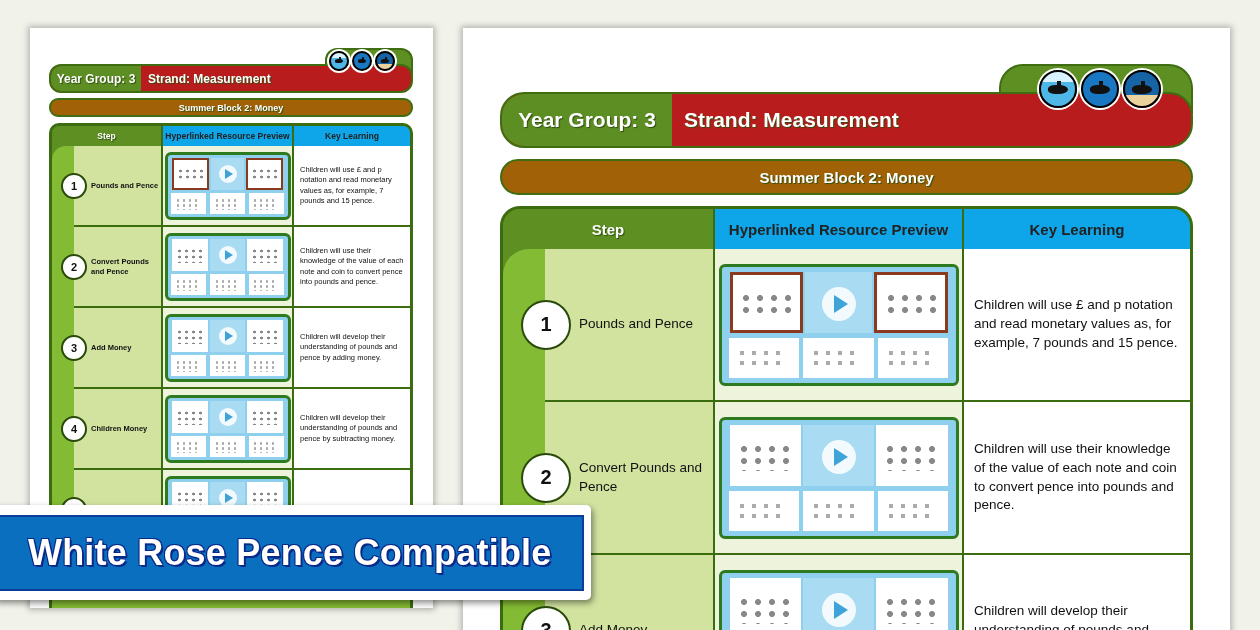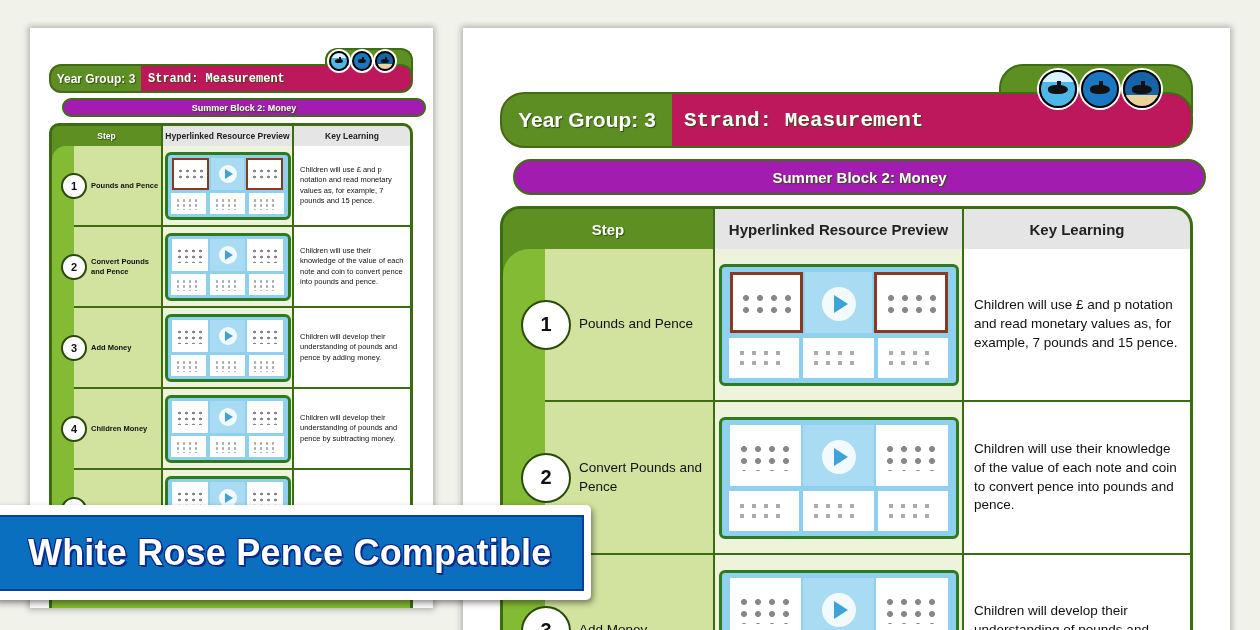--- a/index.html
+++ b/index.html
@@ -4,38 +4,38 @@
 <style>
   * { box-sizing: border-box; margin: 0; padding: 0; }
   html, body { width: 1260px; height: 630px; overflow: hidden; }
   body { background: #f1f2ea; font-family: "Liberation Sans", sans-serif; position: relative; }
 
   .page { position: absolute; background: #fff; overflow: hidden; box-shadow: 0 0 6px 2px rgba(0,0,0,0.25); }
 
   
   .hdr { position: absolute; }
   .hdr-tab { position: absolute; background: #5e8f22; border: 2px solid #3f6e12; border-bottom: none; }
-  .hdr-bar { position: absolute; left: 0; right: 0; bottom: 0; background: #be185d; border: 2px solid #3f6e12; display: flex; overflow: hidden; }
+  .hdr-bar { position: absolute; left: 0; right: 0; bottom: 0; background: #b91c1c; border: 2px solid #3f6e12; display: flex; overflow: hidden; }
   .hdr-year { background: #5d8e24; color: #fff; font-weight: bold; display: flex; align-items: center; justify-content: center; text-shadow: 1px 1px 1px #2f4e0c; }
-  .hdr-strand { color: #fff; font-weight: bold; display: flex; align-items: center; text-shadow: 1px 1px 1px #2f4e0c; font-family: Liberation Mono, monospace; }
+  .hdr-strand { color: #fff; font-weight: bold; display: flex; align-items: center; text-shadow: 1px 1px 1px #2f4e0c; }
   .subs { position: absolute; display: flex; }
   .sub { border-radius: 50%; border: 2px solid #000; box-shadow: 0 0 0 2px #fff; position: relative; overflow: hidden; }
   .sub::after { content: ""; position: absolute; left: 22%; top: 38%; width: 56%; height: 26%; background: #111; border-radius: 40% 50% 50% 40%; }
   .sub::before { content: ""; position: absolute; left: 48%; top: 26%; width: 12%; height: 16%; background: #111; z-index: 1; }
   .sub-1 { background: linear-gradient(#d9f2ff 0 30%, #4fb6e8 30%); }
   .sub-2 { background: #1a78c2; }
   .sub-3 { background: linear-gradient(#1663a6 0 68%, #e9d29b 68%); }
 
-  .block { position: absolute; background: #a21caf; border: 2px solid #3f6e12; color: #fff; font-weight: bold; display: flex; align-items: center; justify-content: center; text-shadow: 1px 1px 1px #2f4e0c; margin-left: 13px; }
+  .block { position: absolute; background: #a16207; border: 2px solid #3f6e12; color: #fff; font-weight: bold; display: flex; align-items: center; justify-content: center; text-shadow: 1px 1px 1px #2f4e0c; }
 
   .tbl { position: absolute; border: 3px solid #3b6d10; background: #5e8f22; overflow: hidden; }
   .tbl-head { position: absolute; top: 0; left: 0; right: 0; display: flex; }
   .th { display: flex; align-items: center; justify-content: center; font-weight: bold; color: #222; border-right: 2px solid #3b6d10; }
   .th.step { color: #fff; background: #5e8f22; text-shadow: 1px 1px 1px #2f4e0c; }
-  .th.res, .th.key { background: #e5e5e5; }
+  .th.res, .th.key { background: #0ea5e9; }
   .th.key { border-right: none; }
   .tbl-body { position: absolute; left: 0; right: 0; bottom: 0; background: #84bb34; }
   .rows { position: absolute; right: 0; top: 0; bottom: 0; }
   .row { display: flex; border-bottom: 2px solid #3b6d10; }
   .cell-step { background: #d2e3a0; display: flex; align-items: center; position: relative; border-right: 2px solid #3b6d10; }
   .cell-res { background: #eef3dc; display: flex; align-items: center; justify-content: center; border-right: 2px solid #3b6d10; }
   .cell-key { background: #fff; display: flex; align-items: center; color: #111; }
   .num { position: absolute; border-radius: 50%; background: #fff; border: 2px solid #2a4a0c; display: flex; align-items: center; justify-content: center; font-weight: bold; color: #111; }
   .step-label { color: #111; }
 

